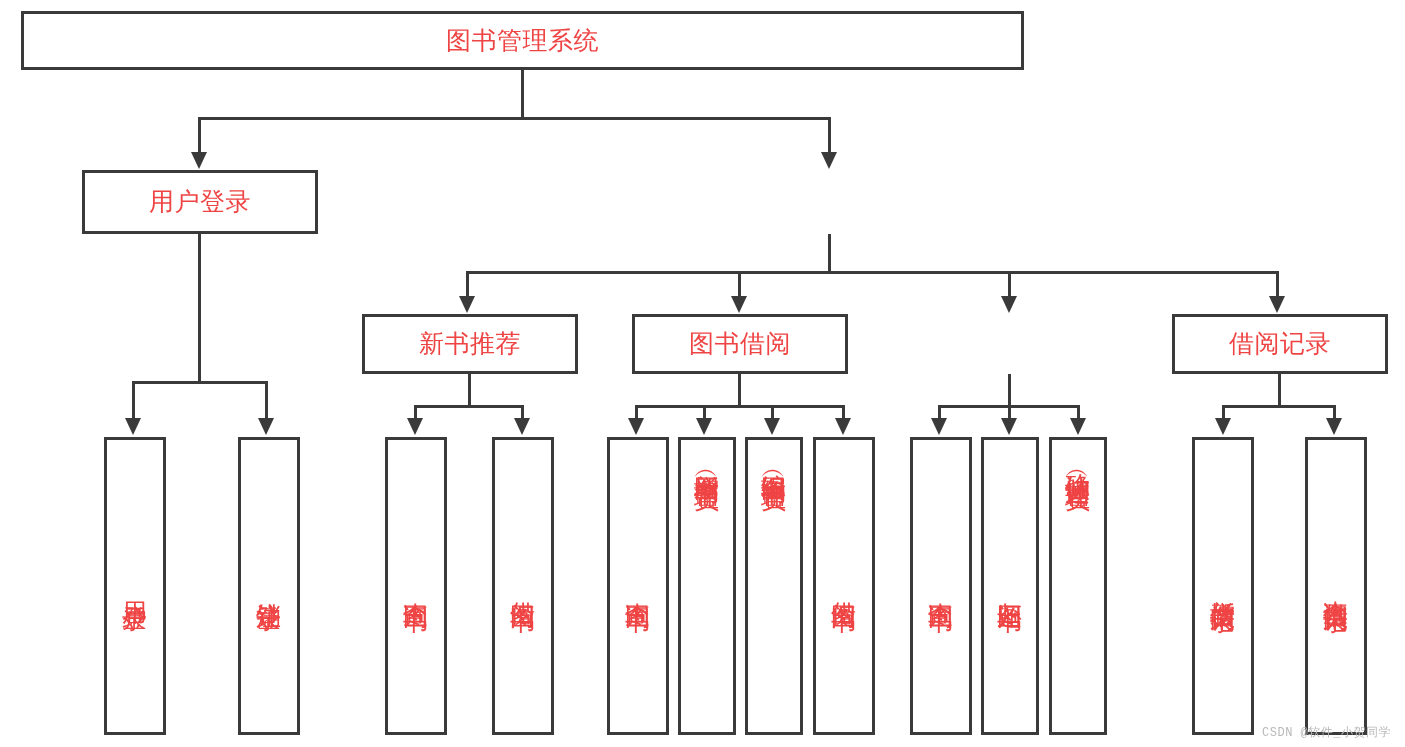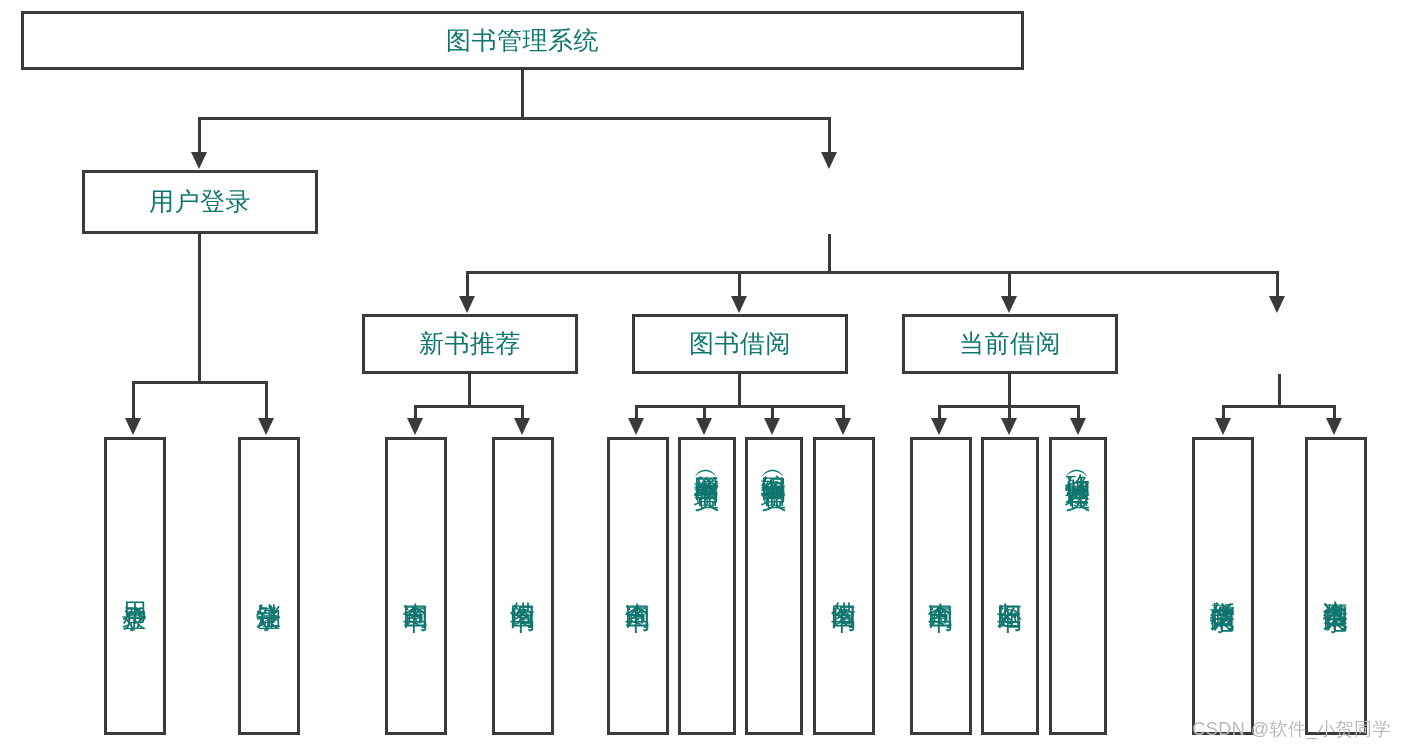--- a/index.html
+++ b/index.html
@@ -25,21 +25,21 @@
     background: #ffffff;
     display: flex;
     align-items: center;
     justify-content: center;
     text-align: center;
   }
   .node-label {
     font-size: 25px;
     line-height: 1.18;
     letter-spacing: 0.5px;
-    color: #0f766e;
+    color: #ef4444;
     white-space: nowrap;
   }
   .node.leaf {
     border-width: 3px;
     align-items: flex-start;
     justify-content: center;
     padding-top: 14px;
   }
   .node.leaf.centered {
     align-items: center;
@@ -64,24 +64,25 @@
     width: 0;
     height: 0;
     border-left: 8px solid transparent;
     border-right: 8px solid transparent;
     border-top: 17px solid #3a3a3a;
   }
   .watermark {
     position: absolute;
     right: 14px;
     bottom: 6px;
-    font-size: 18px;
+    font-size: 12px;
     color: #b9b9b9;
     letter-spacing: 0.5px;
     white-space: nowrap;
+    font-family: Liberation Mono, monospace;
   }
 </style>
 </head>
 <body>
 
 <div id="canvas">
 
   <div class="node" style="left:21px; top:11px; width:1003px; height:59px;">
     <span class="node-label">图书管理系统</span>
   </div>
@@ -121,22 +122,22 @@
 
   <div class="connector vline" style="left:1276px; top:271px; width:3px; height:28px;"></div>
   <div class="arrow" style="left:1269px; top:296px;"></div>
 
   <div class="node" style="left:632px; top:314px; width:216px; height:60px;">
     <span class="node-label">图书借阅</span>
   </div>
   <div class="node" style="left:362px; top:314px; width:216px; height:60px;">
     <span class="node-label">新书推荐</span>
   </div>
-  <div class="node" style="left:902px; top:314px; width:216px; height:60px;">
-    <span class="node-label">当前借阅</span>
+  <div class="node" style="left:1172px; top:314px; width:216px; height:60px;">
+    <span class="node-label">借阅记录</span>
   </div>
 
   <div class="connector vline" style="left:468px; top:374px; width:3px; height:32px;"></div>
   <div class="connector hline" style="left:414px; top:405px; width:110px; height:3px;"></div>
   <div class="connector vline" style="left:414px; top:405px; width:3px; height:14px;"></div>
   <div class="arrow" style="left:407px; top:418px;"></div>
   <div class="connector vline" style="left:521px; top:405px; width:3px; height:14px;"></div>
   <div class="arrow" style="left:514px; top:418px;"></div>
 
   <div class="connector vline" style="left:738px; top:374px; width:3px; height:32px;"></div>

